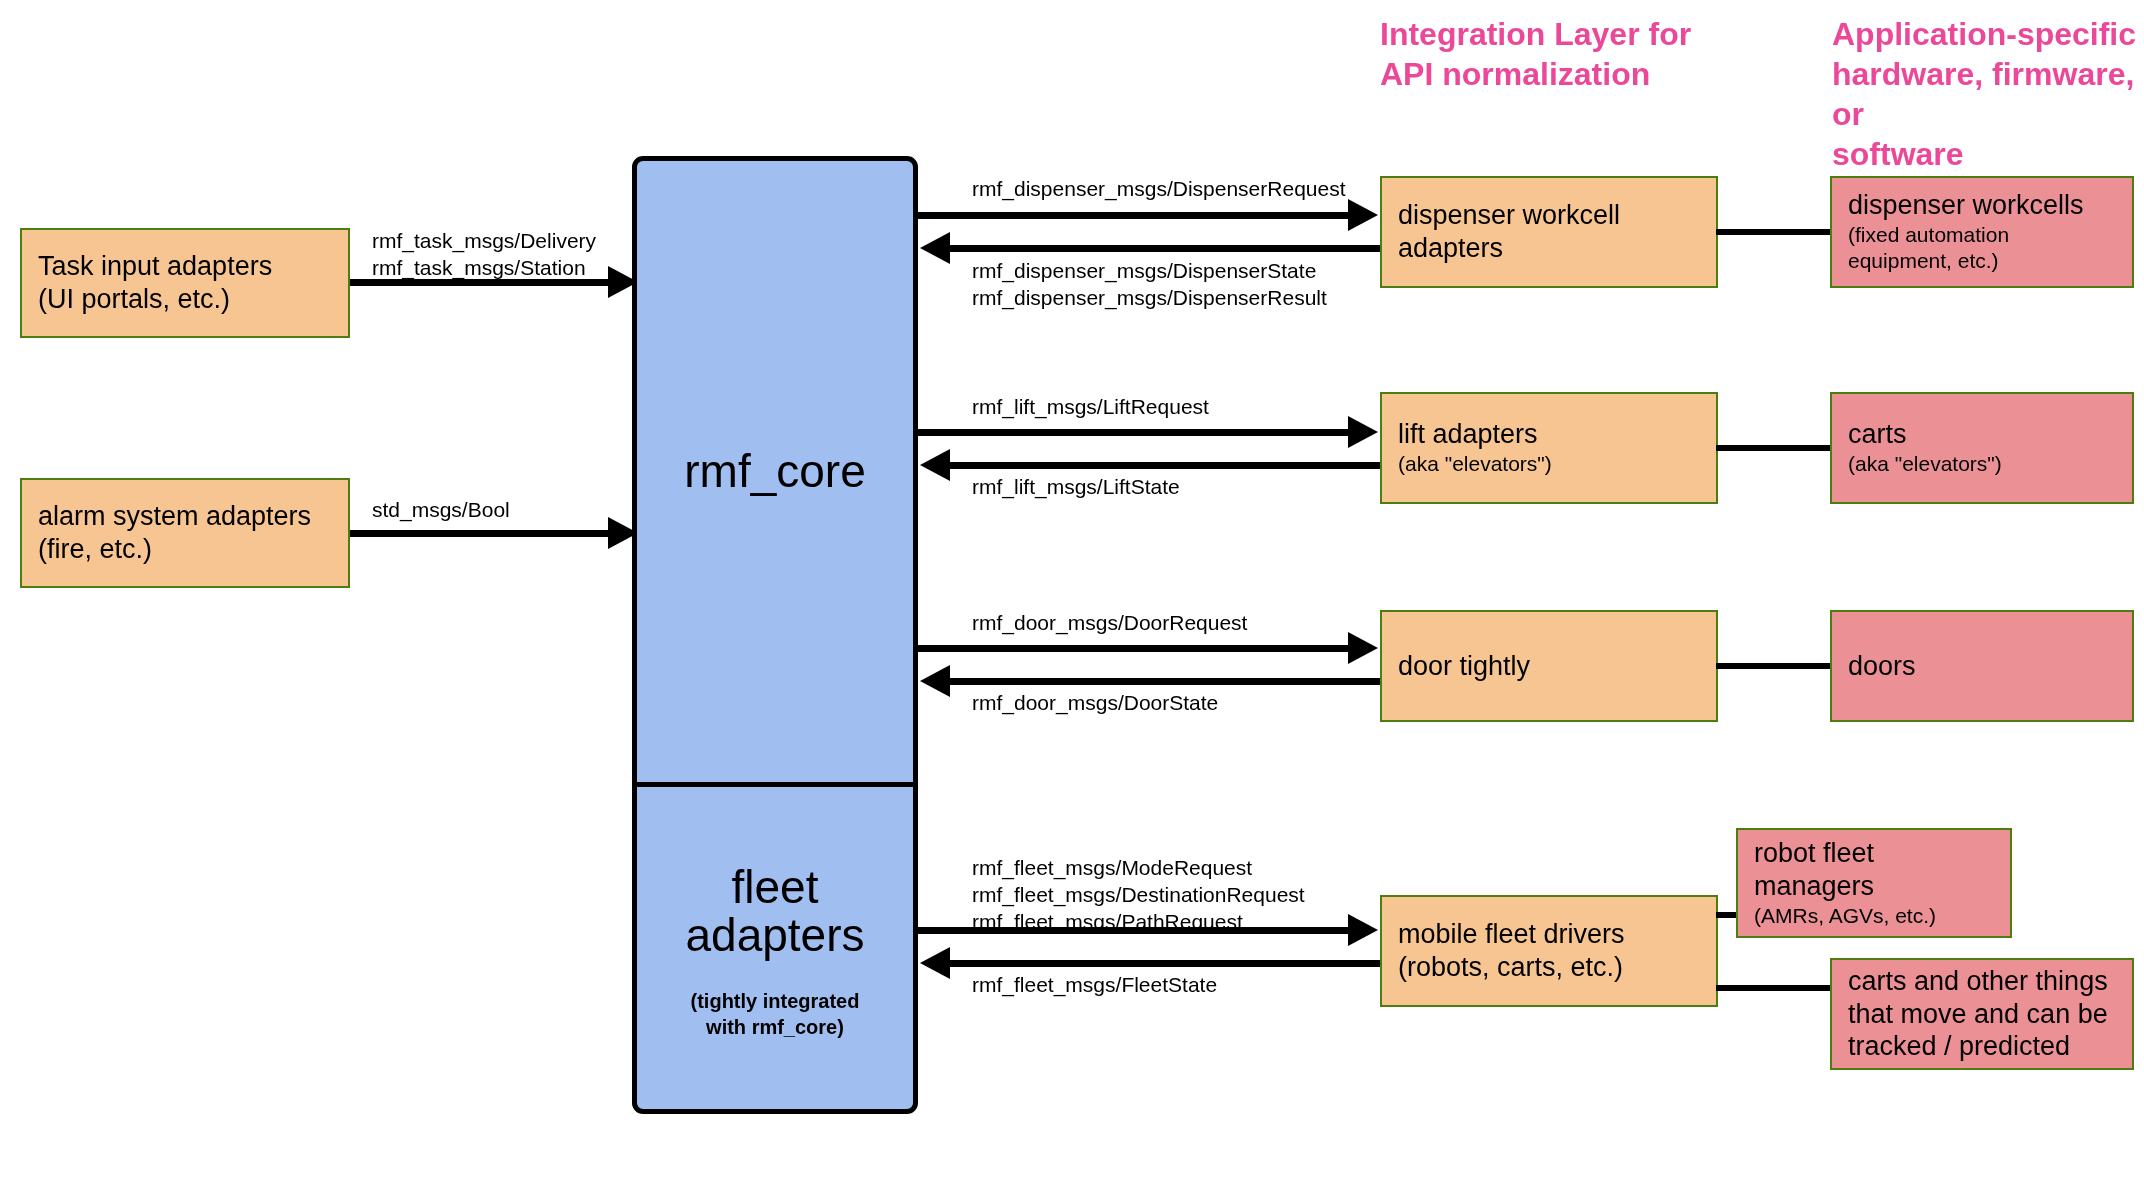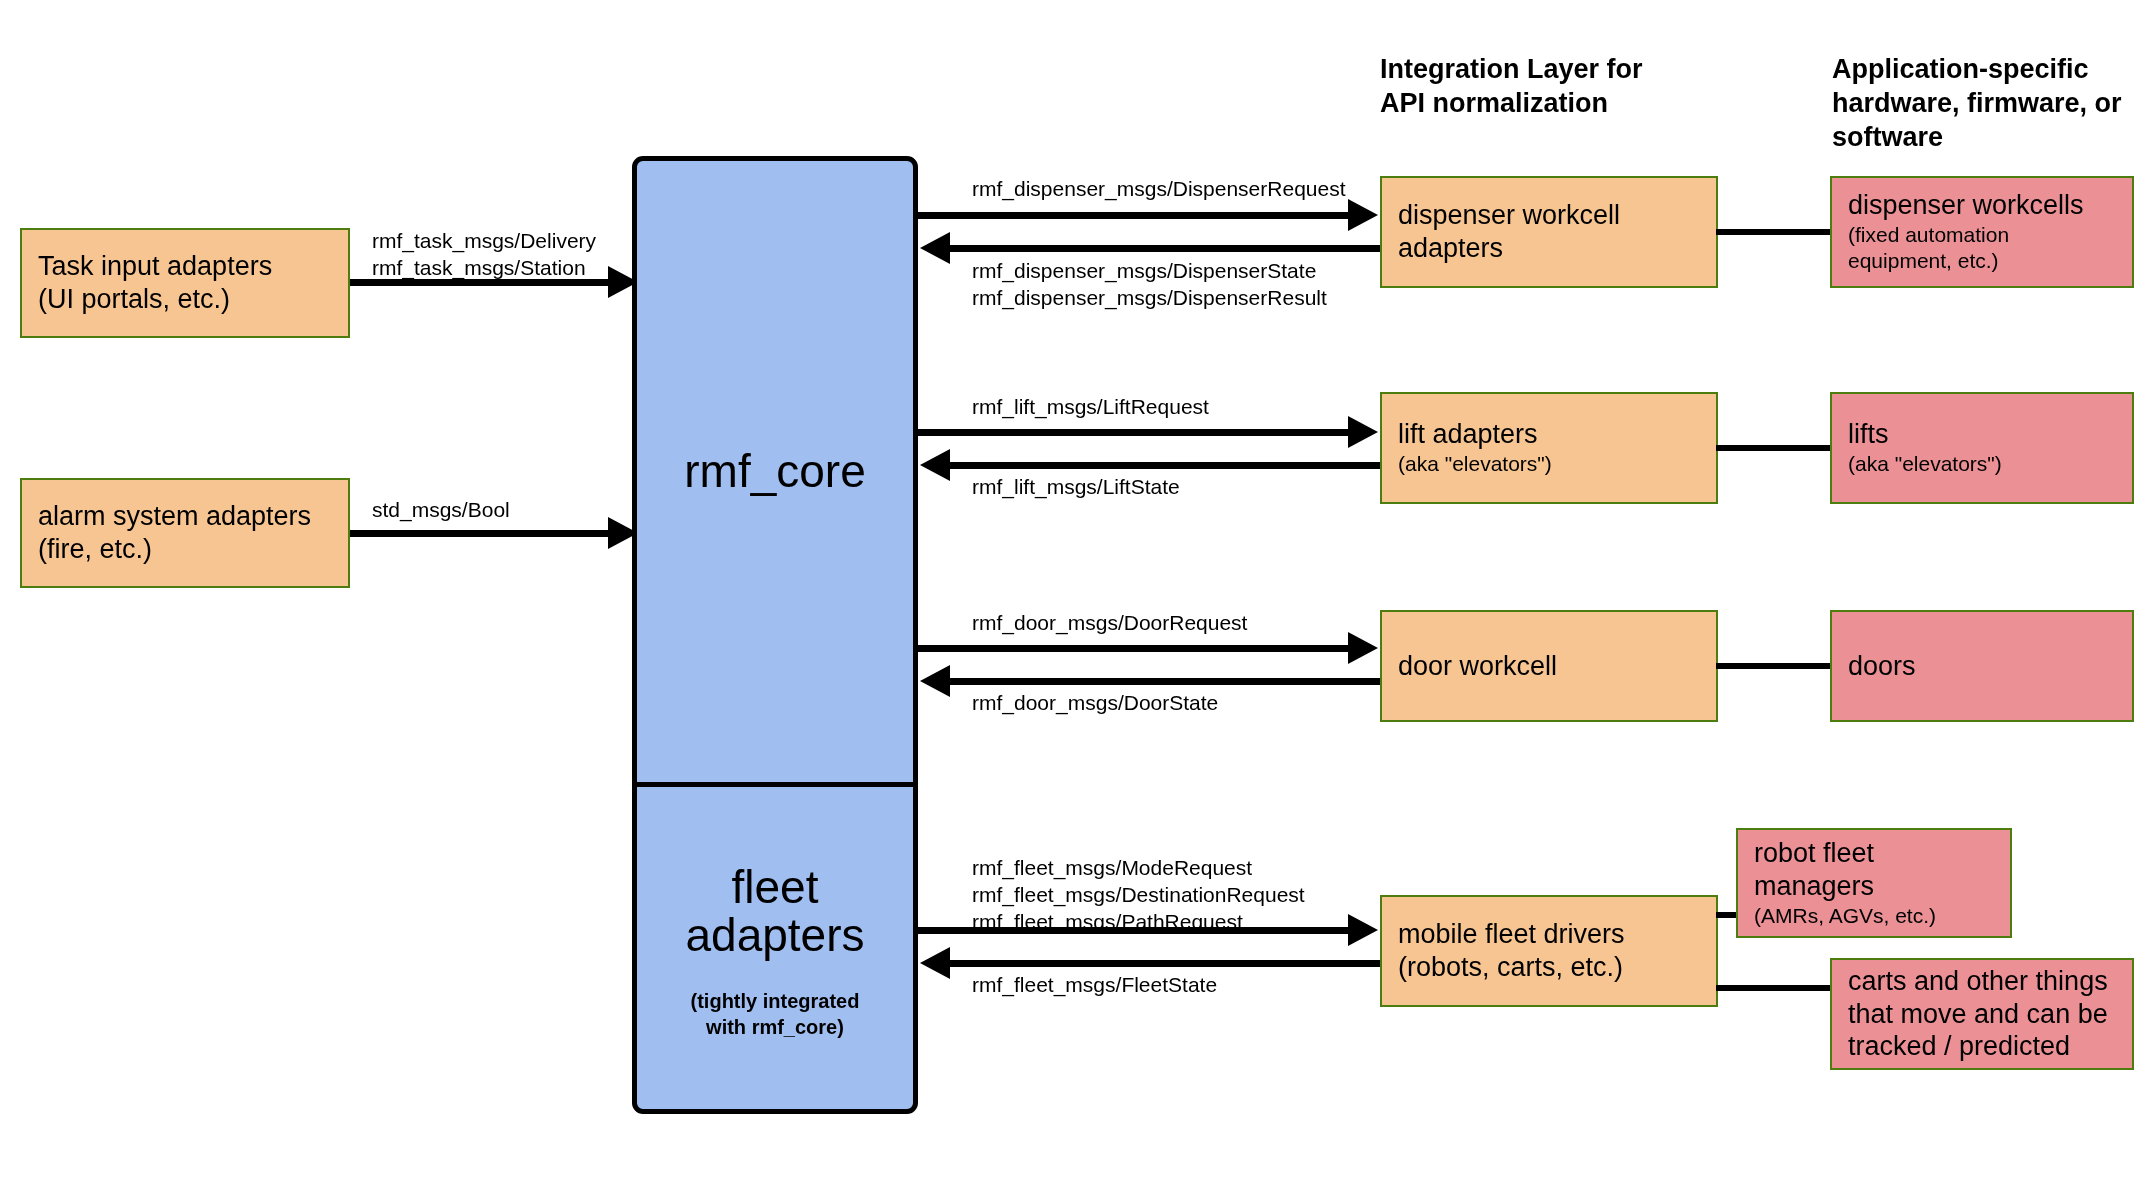--- a/index.html
+++ b/index.html
@@ -16,25 +16,24 @@
     width: 2144px;
     height: 1186px;
     background: #ffffff;
     overflow: hidden;
   }
 
   
   .col-header {
     position: absolute;
     font-weight: bold;
-    font-size: 27px;
+    font-size: 32px;
     line-height: 1.25;
-    color: #000000;
-    white-space: pre-line;
-    margin-top: 39px;
+    color: #ec4899;
+    white-space: pre-line;
   }
 
   
   .node {
     position: absolute;
     box-sizing: border-box;
     border: 2px solid #4d7c0f;
     display: flex;
     flex-direction: column;
     justify-content: center;
@@ -191,34 +190,34 @@
   <div class="edge-label" style="left:972px; top:474px; width:420px;">rmf_lift_msgs/LiftState</div>
 
   <div class="node orange" style="left:1380px; top:392px; width:338px; height:112px;">
     <div class="title">lift adapters</div>
     <div class="sub">(aka "elevators")</div>
   </div>
 
   <div class="conn thin" style="left:1716px; top:445px; width:116px;"></div>
 
   <div class="node red" style="left:1830px; top:392px; width:304px; height:112px;">
-    <div class="title">lifts</div>
+    <div class="title">carts</div>
     <div class="sub">(aka "elevators")</div>
   </div>
 
   <div class="conn" style="left:918px; top:645px; width:440px;"></div>
   <div class="arrowhead right" style="left:1348px; top:632px;"></div>
   <div class="edge-label" style="left:972px; top:610px; width:420px;">rmf_door_msgs/DoorRequest</div>
 
   <div class="conn" style="left:930px; top:678px; width:450px;"></div>
   <div class="arrowhead left" style="left:920px; top:665px;"></div>
   <div class="edge-label" style="left:972px; top:690px; width:420px;">rmf_door_msgs/DoorState</div>
 
   <div class="node orange" style="left:1380px; top:610px; width:338px; height:112px;">
-    <div class="title">door workcell</div>
+    <div class="title">door tightly</div>
   </div>
 
   <div class="conn thin" style="left:1716px; top:663px; width:116px;"></div>
 
   <div class="node red" style="left:1830px; top:610px; width:304px; height:112px;">
     <div class="title">doors</div>
   </div>
 
   <div class="conn" style="left:918px; top:927px; width:440px;"></div>
   <div class="arrowhead right" style="left:1348px; top:914px;"></div>

